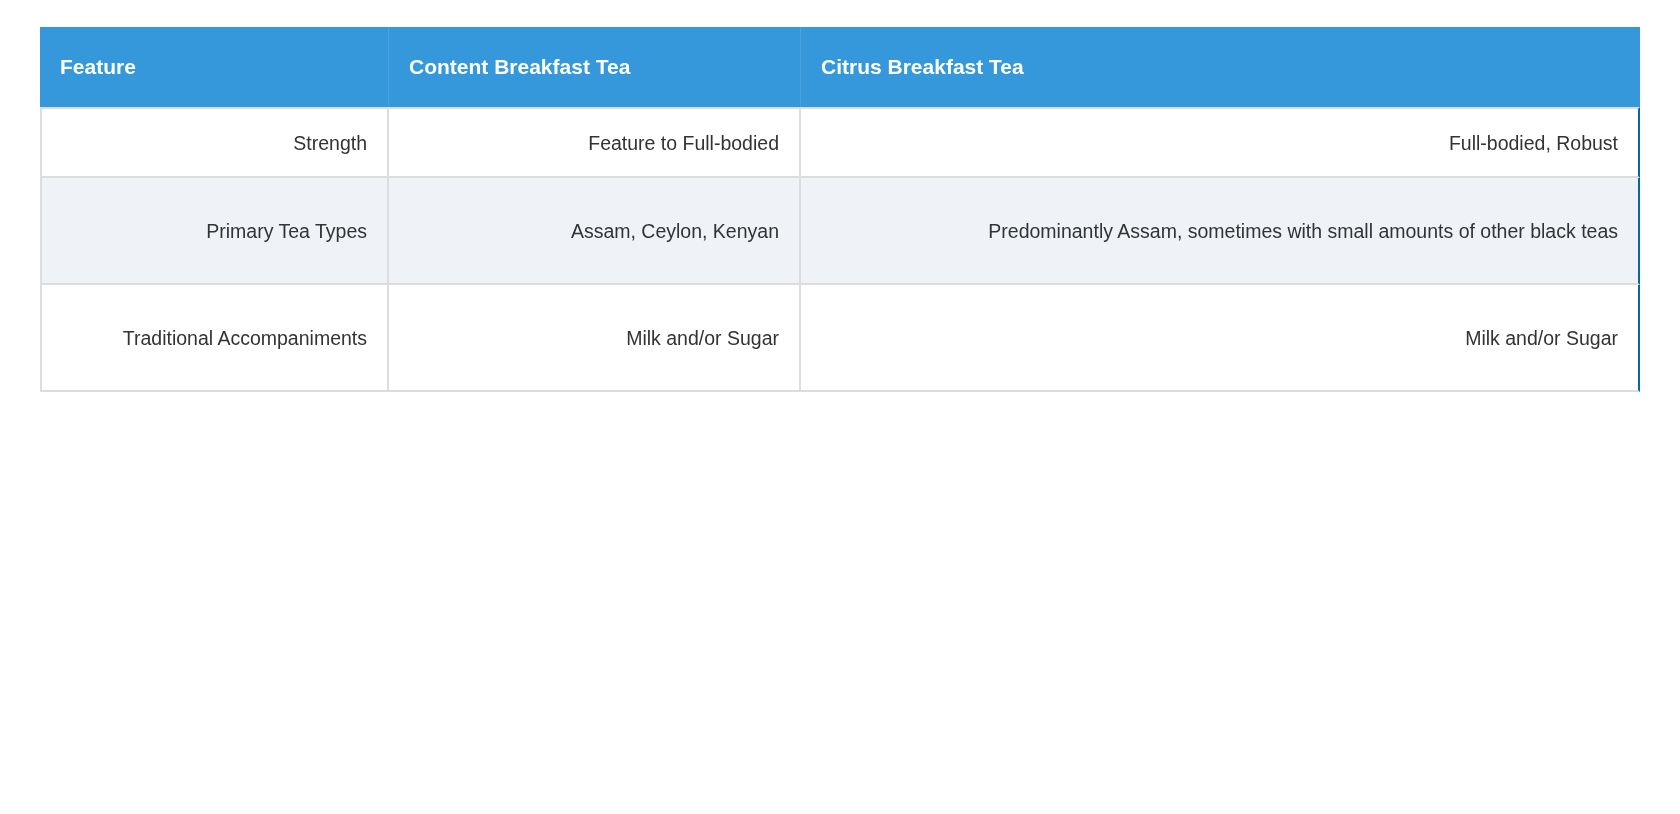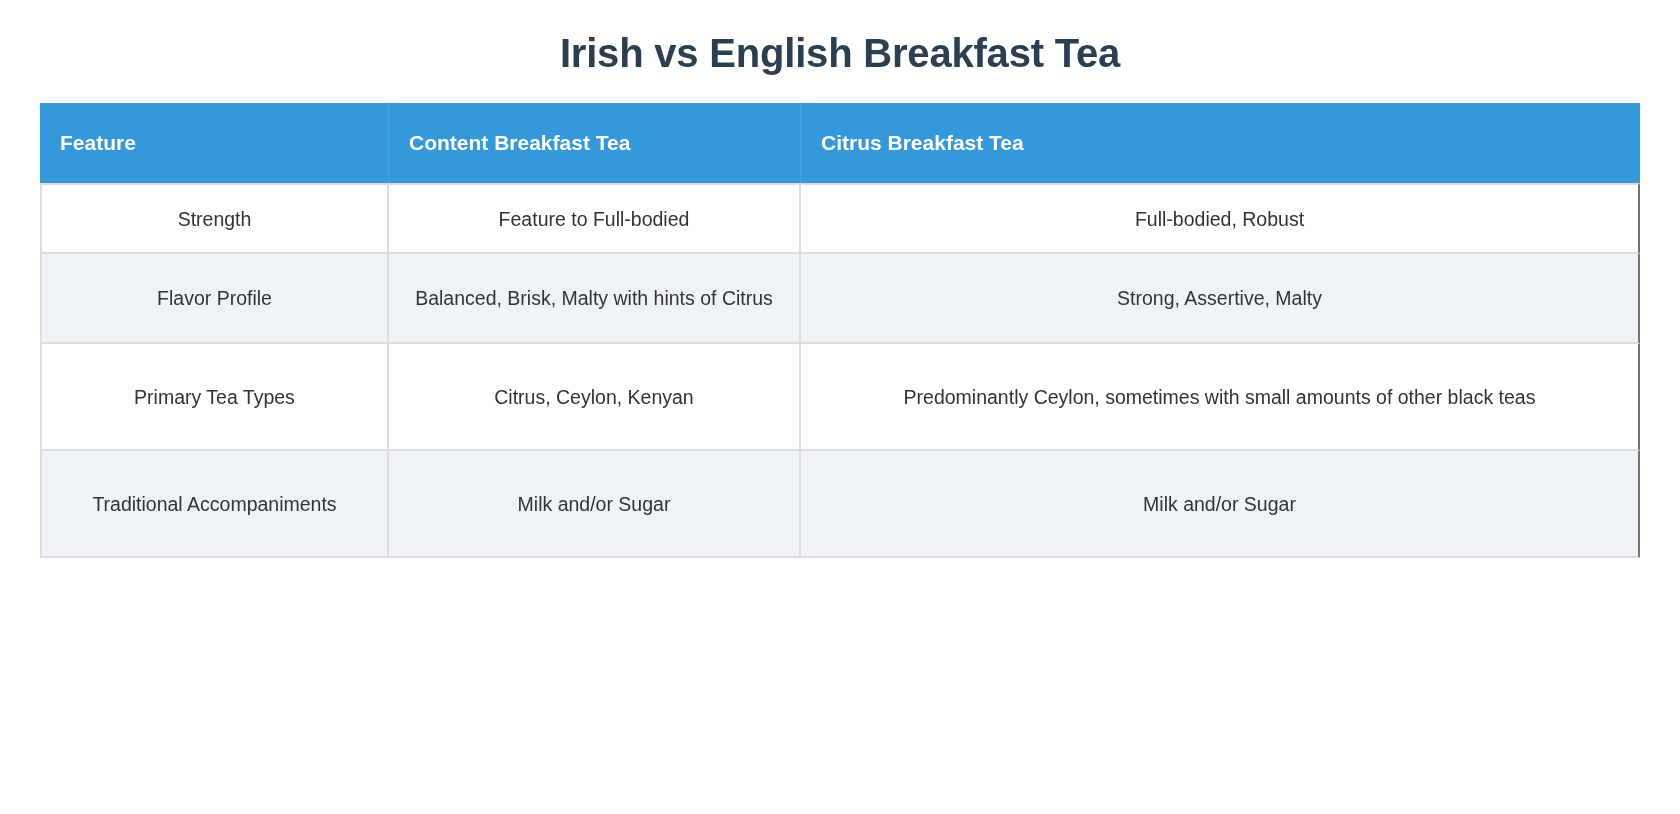--- a/index.html
+++ b/index.html
@@ -53,51 +53,50 @@
     padding: 27px 20px 28px 20px;
     vertical-align: middle;
     border-right: 1px solid #4aa3de;
     line-height: 1.2;
   }
   table.cmp thead th:last-child { border-right: none; }
 
   table.cmp tbody td {
     font-size: 19.5px;
     color: #333333;
-    text-align: center;
+    text-align: right;
     vertical-align: middle;
     padding: 18px 20px 18px 20px;
     line-height: 1.55;
     border-right: 2px solid #dddddd;
     border-bottom: 2px solid #dcdcdc;
     background: #ffffff;
     word-wrap: break-word;
   }
   table.cmp tbody td:last-child {
-    border-right: 2px solid #737373;
+    border-right: 2px solid #0369a1;
   }
   table.cmp tbody tr:nth-child(even) td {
     background: #eff3f8;
   }
   table.cmp tbody tr td:first-child {
     border-left: 2px solid #dddddd;
   }
   table.cmp tbody tr:first-child td {
     border-top: 2px solid #dddddd;
   }
   .r-tall-1 td { height: 71px; }
   .r-tall-2 td { height: 90px; }
   .r-tall-3 td { height: 107px; margin-left: 15px; }
 </style>
 </head>
 <body>
 
 <div class="page">
 
-  <h1 class="title">Irish vs English Breakfast Tea</h1>
 
   <div class="table-wrap">
     <table class="cmp">
       <colgroup>
         <col class="c1">
           <col class="c2">
           <col class="c3">
       </colgroup>
       <thead>
         <tr>
@@ -105,29 +104,24 @@
           <th>Content Breakfast Tea</th>
           <th>Citrus Breakfast Tea</th>
         </tr>
       </thead>
       <tbody>
         <tr class="r-tall-1">
           <td>Strength</td>
           <td>Feature to Full-bodied</td>
           <td>Full-bodied, Robust</td>
         </tr>
-        <tr class="r-tall-2">
-          <td>Flavor Profile</td>
-          <td>Balanced, Brisk, Malty with hints of Citrus</td>
-          <td>Strong, Assertive, Malty</td>
-        </tr>
         <tr class="r-tall-3">
           <td>Primary Tea Types</td>
-          <td>Citrus, Ceylon, Kenyan</td>
-          <td>Predominantly Ceylon, sometimes with small amounts of other black teas</td>
+          <td>Assam, Ceylon, Kenyan</td>
+          <td>Predominantly Assam, sometimes with small amounts of other black teas</td>
         </tr>
         <tr class="r-tall-3">
           <td>Traditional Accompaniments</td>
           <td>Milk and/or Sugar</td>
           <td>Milk and/or Sugar</td>
         </tr>
       </tbody>
     </table>
   </div>
 

